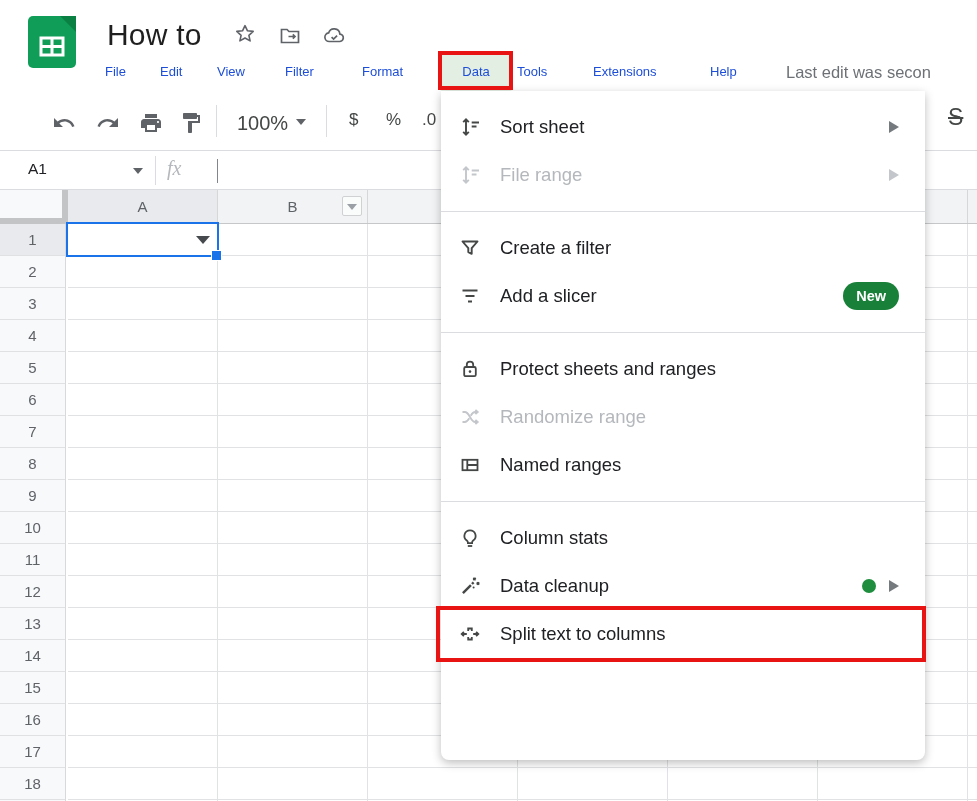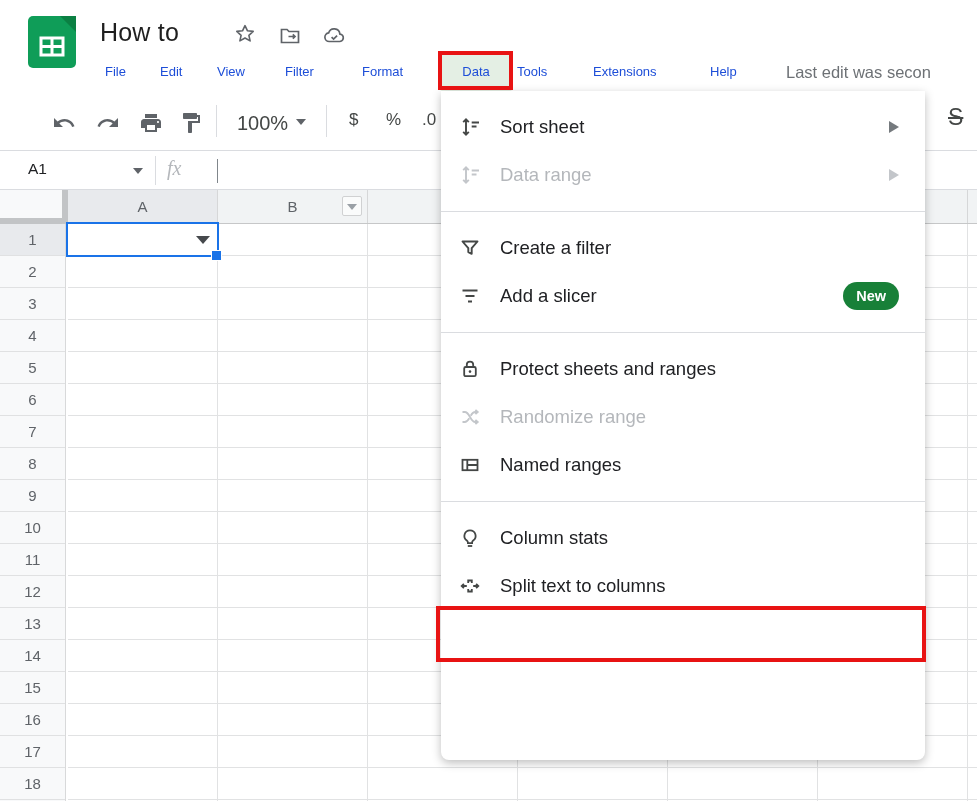--- a/index.html
+++ b/index.html
@@ -3,21 +3,21 @@
 <meta charset="utf-8">
 <style>
   html,body{margin:0;padding:0;background:#fff;}
   #stage{position:relative;width:977px;height:801px;overflow:hidden;background:#fff;
          font-family:"Liberation Sans",sans-serif;color:#202124;}
   #stage *{box-sizing:border-box;}
   .abs{position:absolute;}
 
   
   #logo{left:28px;top:16px;width:48px;height:52px;}
-  #doc-title{left:100px;top:18px;font-size:25px;font-weight:500;color:#1f1f1f;letter-spacing:.2px;}
+  #doc-title{left:107px;top:18px;font-size:30px;font-weight:500;color:#1f1f1f;letter-spacing:.2px;}
   .title-ico{top:22px;width:24px;height:24px;color:#5f6368;}
   
   #menubar{left:0;top:53px;width:977px;height:38px;}
   .mb-item{position:absolute;top:0;height:38px;line-height:38px;font-size:13px;color:#1d4ed8;cursor:pointer;}
   .mb-item.active{left:440px;width:72px;text-align:center;background:#e4efe4;border-radius:2px;}
   #last-edit{position:absolute;left:786px;top:0;height:38px;line-height:38px;font-size:16.5px;color:#6d7175;
              white-space:nowrap;cursor:pointer;}
   
   #toolbar{left:0;top:91px;width:977px;height:60px;border-bottom:1px solid #dadce0;background:#fff;}
   .tb-ico{position:absolute;top:20px;width:24px;height:24px;color:#5f6368;cursor:pointer;}
@@ -227,21 +227,21 @@
             <span class="sub-arrow"></span>
           </span>
         </div>
         <div class="menu-item disabled">
           <span class="mi-icon">
             <svg viewBox="0 0 24 24" fill="none" stroke="currentColor" stroke-width="1.9">
               <path d="M8 4.5v15M5.2 7.1L8 4.3l2.8 2.8M5.2 16.9L8 19.7l2.8-2.8"></path>
               <path d="M13.7 7.5h7.3M13.7 11.5h4.8"></path>
             </svg>
           </span>
-          <span class="mi-label">Data range</span>
+          <span class="mi-label">File range</span>
           <span class="mi-right">
             <span class="sub-arrow"></span>
           </span>
         </div>
       </div>
       <div class="menu-sep"></div>
       <div class="menu-section">
         <div class="menu-item">
           <span class="mi-icon">
             <svg viewBox="0 0 24 24" fill="none" stroke="currentColor" stroke-width="1.9" stroke-linejoin="round">
@@ -305,20 +305,38 @@
             <svg viewBox="0 0 24 24" fill="none" stroke="currentColor" stroke-width="1.8">
               <path d="M12 4.3a5.6 5.6 0 0 1 3.2 10.2c-.7.5-1.1 1.2-1.1 2v.7h-4.2v-.7c0-.8-.4-1.5-1.1-2A5.6 5.6 0 0 1 12 4.3z"></path>
               <path d="M9.8 20h4.4"></path>
             </svg>
           </span>
           <span class="mi-label">Column stats</span>
           <span class="mi-right"></span>
         </div>
         <div class="menu-item">
           <span class="mi-icon">
+            <svg viewBox="0 0 24 24" fill="none" stroke="currentColor" stroke-width="2.4">
+              <path d="M4.9 19.1l8-8"></path>
+              <path d="M14 10l1.6-1.6"></path>
+              <g stroke-width="1.7">
+                <path d="M15.3 3.8l2.4 2.4M17.7 3.8l-2.4 2.4"></path>
+                <path d="M18.8 8.3l2.4 2.4M21.2 8.3l-2.4 2.4"></path>
+              </g>
+              <circle cx="15.6" cy="13.4" r="1" fill="currentColor" stroke="none"></circle>
+            </svg>
+          </span>
+          <span class="mi-label">Data cleanup</span>
+          <span class="mi-right">
+            <span class="dot"></span>
+            <span class="sub-arrow"></span>
+          </span>
+        </div>
+        <div class="menu-item">
+          <span class="mi-icon">
             <svg viewBox="0 0 24 24" fill="none" stroke="currentColor" stroke-width="1.8">
               <path d="M8.8 12H3.8M5.9 9.9L3.7 12l2.2 2.1M15.2 12h5M18.1 9.9l2.2 2.1-2.2 2.1"></path>
               <path d="M10.2 9.1V6.5h3.6v2.6M10.2 14.9v2.6h3.6v-2.6"></path>
             </svg>
           </span>
           <span class="mi-label">Split text to columns</span>
           <span class="mi-right"></span>
         </div>
       </div>
     </div>

